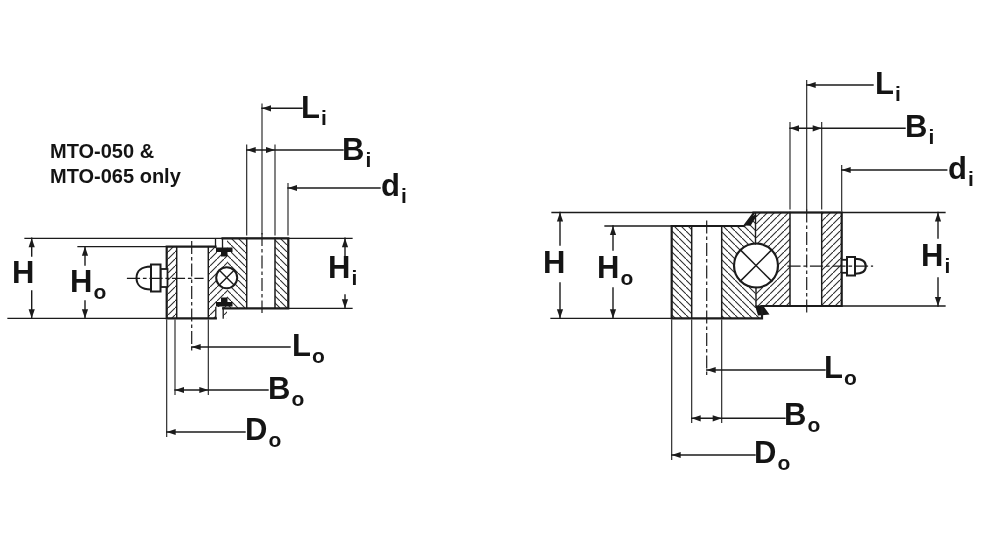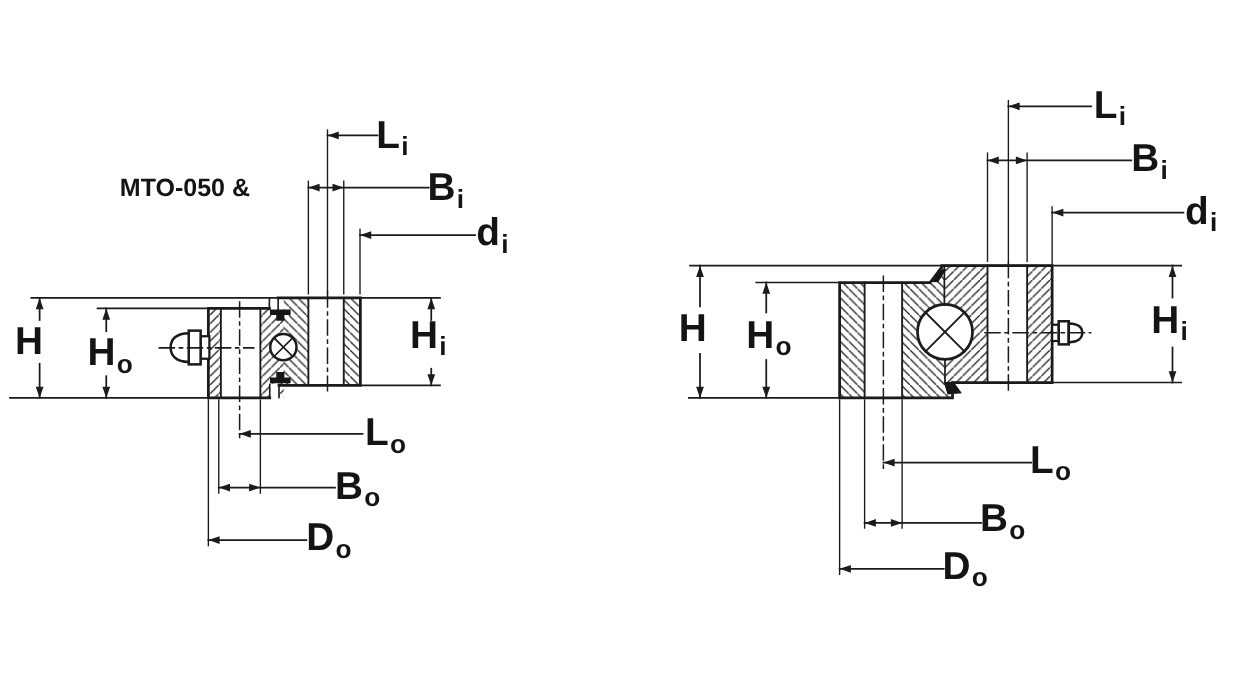--- a/index.html
+++ b/index.html
@@ -3,21 +3,21 @@
 <meta charset="utf-8">
 <style>
   html,body{margin:0;padding:0;background:#ffffff;}
   #stage{position:relative;width:1000px;height:545px;background:#ffffff;overflow:hidden;
          font-family:"Liberation Sans",sans-serif;}
   #drawing{position:absolute;left:0;top:0;}
   .dim-label{position:absolute;display:flex;align-items:flex-start;color:#141414;
              font-weight:700;white-space:nowrap;}
   .dim-label .main{font-size:31px;line-height:1;}
   .dim-label .sub{font-size:21px;line-height:1;margin-top:15px;margin-left:1px;}
-  .note{position:absolute;left:50px;top:139px;width:150px;text-align:right;color:#141414;
+  .note{position:absolute;left:50px;top:139px;width:150px;text-align:left;color:#141414;
         font-size:20px;font-weight:700;line-height:1.25;}
 </style>
 </head>
 <body>
 
 <div id="stage">
 
 <svg id="drawing" width="1000" height="545" viewBox="0 0 1000 545">
   <defs>
     <pattern id="hA" width="7" height="7" patternUnits="userSpaceOnUse">
@@ -214,20 +214,21 @@
       <polygon points="706.7,370 715.7,366.9 715.7,373.1"></polygon>
       <polygon points="691.7,418.3 700.7,415.2 700.7,421.4"></polygon>
       <polygon points="721.7,418.3 712.7,415.2 712.7,421.4"></polygon>
       <polygon points="671.7,455 680.7,451.9 680.7,458.1"></polygon>
     </g>
   </g>
 </svg>
 
   <div class="note">
     <div>MTO-050 &amp;</div>
+    <div>MTO-065 only</div>
   </div>
 
   <div class="dim-label" style="left:301px;top:92px">
       <span class="main">L</span>
       <span class="sub">i</span>
     </div>
   <div class="dim-label" style="left:342px;top:134px">
       <span class="main">B</span>
       <span class="sub">i</span>
     </div>

